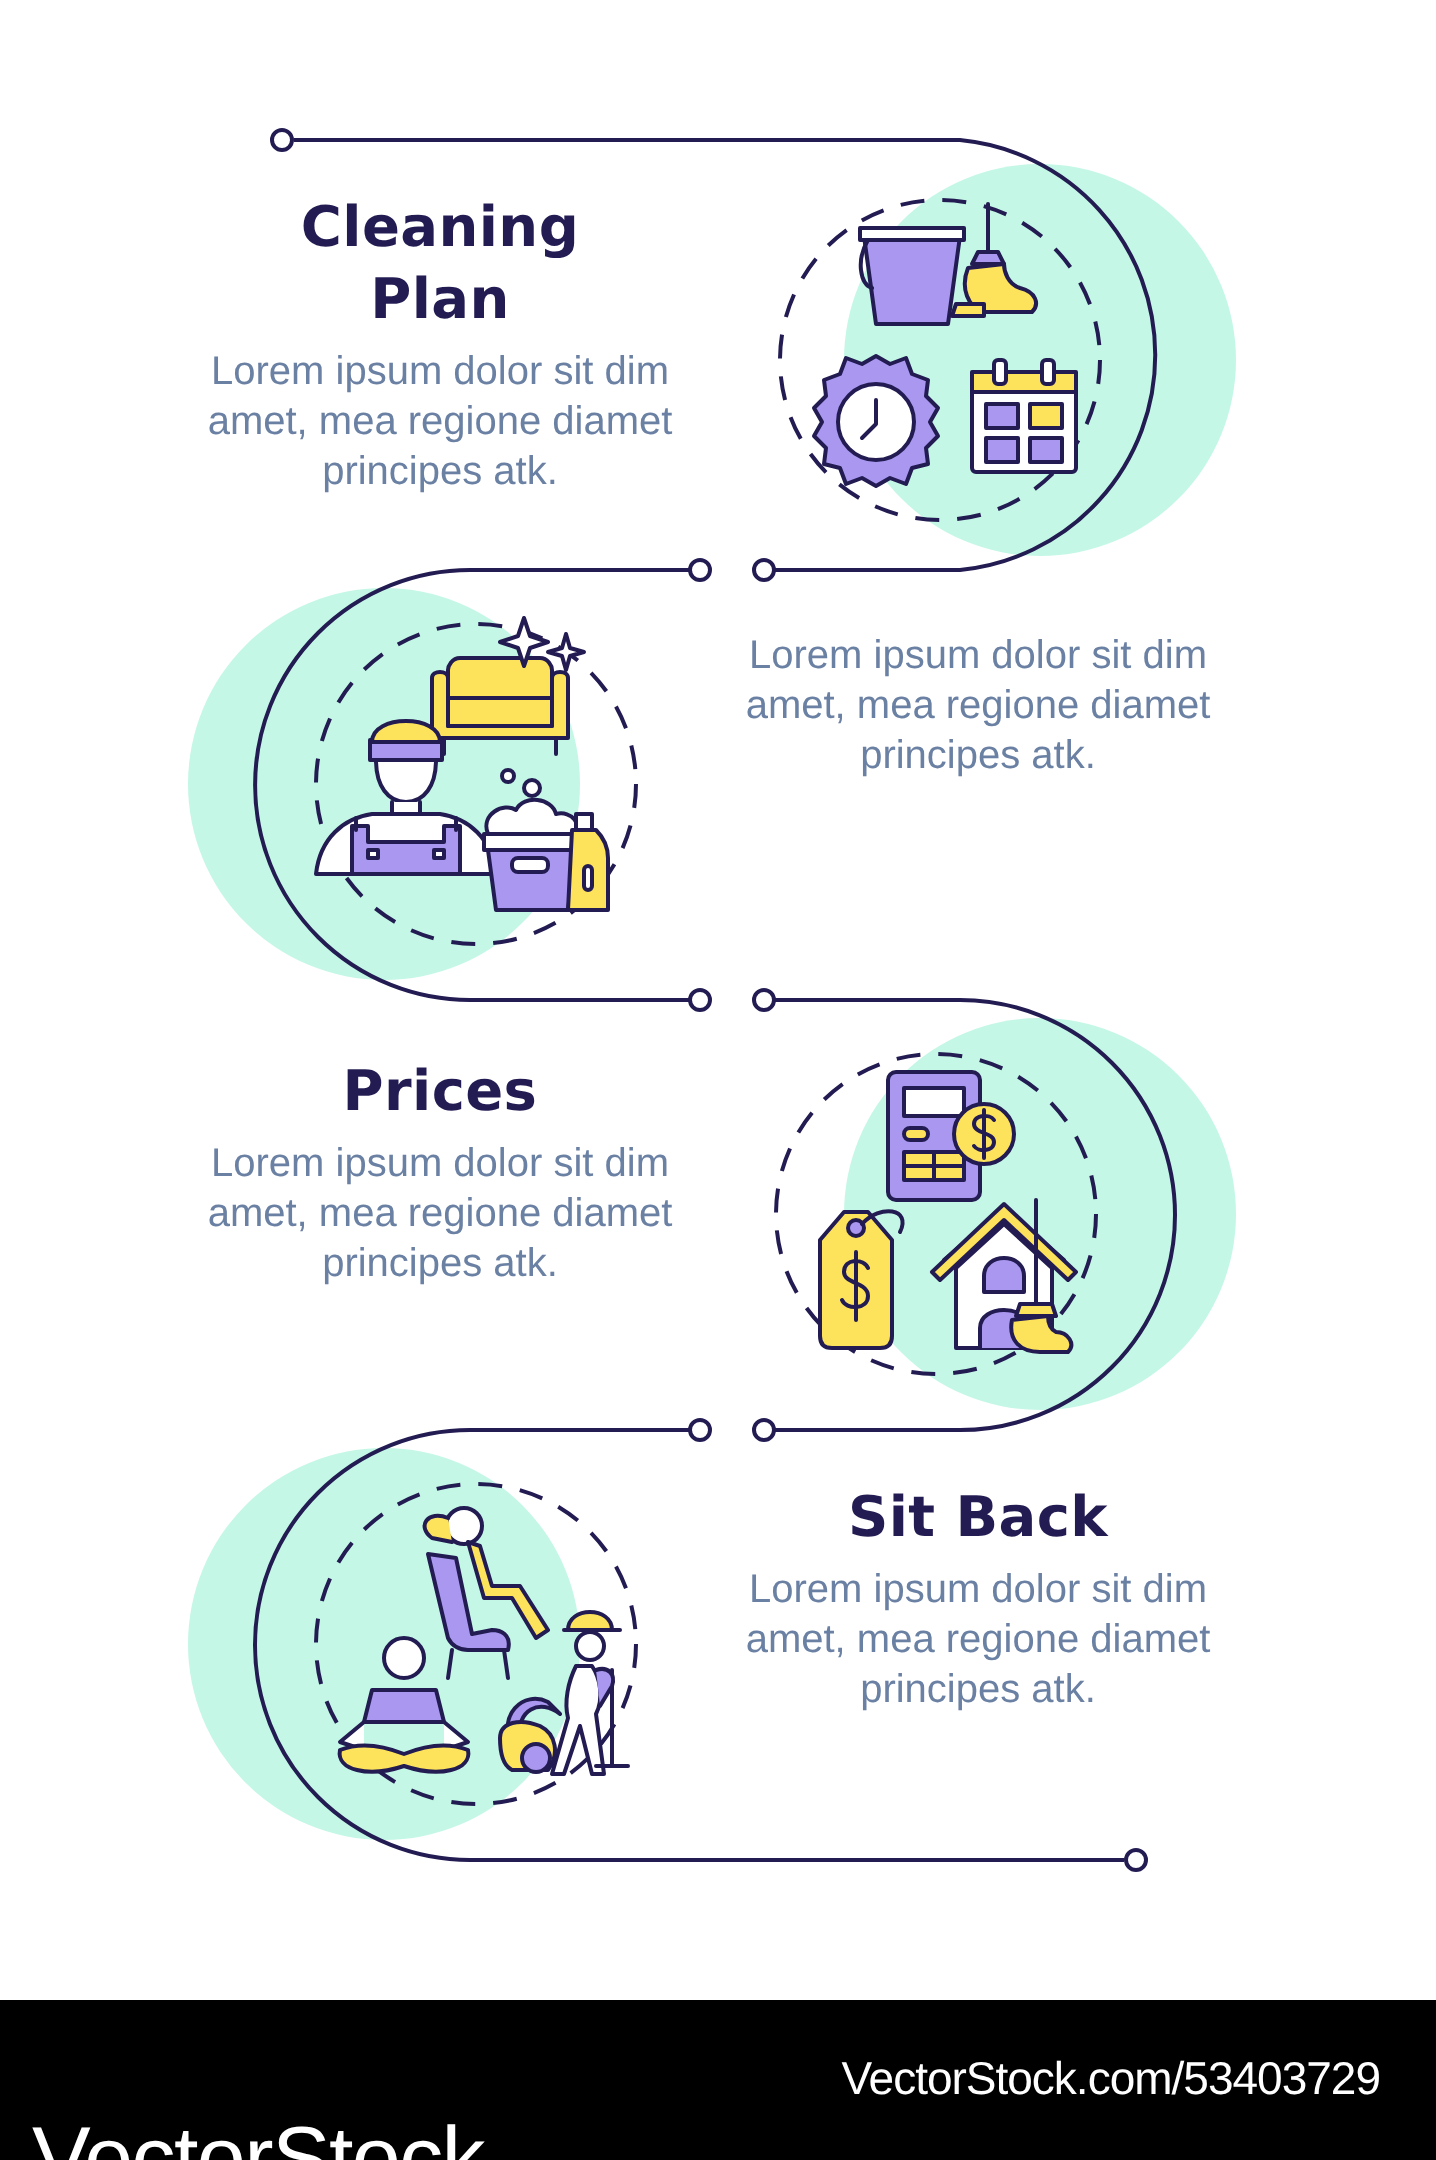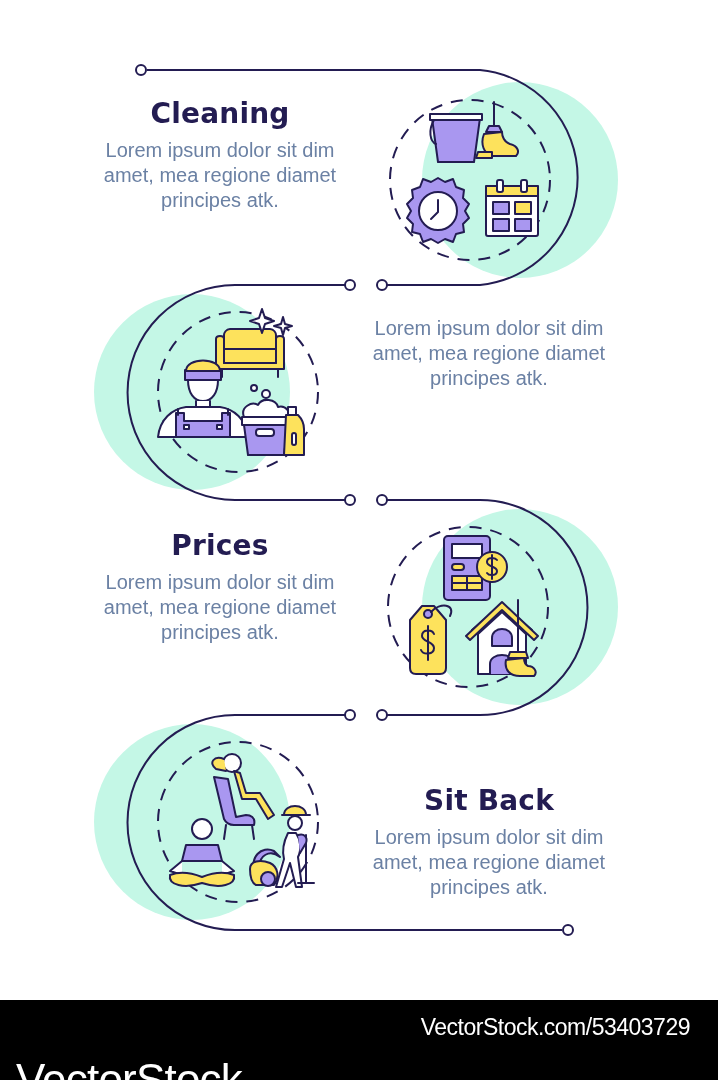--- a/index.html
+++ b/index.html
@@ -25,21 +25,21 @@
     .icon-cluster { position: absolute; }
     #footer {
       position: absolute; left: 0; top: 1000px; width: 718px; height: 80px;
       background: #000000; color: #ffffff;
     }
     #footer .brand {
       position: absolute; left: 16px; top: 18px;
       font-family: "Liberation Sans", sans-serif; font-size: 44px; letter-spacing: -0.8px; margin-top: 37px;
     }
     #footer .ref {
-      position: absolute; right: 28px; top: 14px;
+      position: absolute; right: 28px; top: 26px;
       font-family: "Liberation Sans", sans-serif; font-size: 23px; letter-spacing: -0.5px;
     }
   </style>
 </head>
 <body>
 
 <div id="canvas">
 
   <svg class="connectors" width="718" height="1000" viewBox="0 0 718 1000">
 
@@ -218,20 +218,21 @@
         <path d="M96 130 C88 112 102 100 114 106 L120 112 C110 104 98 110 100 124" fill="#a997f0"></path>
         <path d="M90 124 C90 116 100 114 110 118 C118 122 120 132 114 140 H96 C92 138 90 132 90 124 Z" fill="#fde25c"></path>
         <circle cx="108" cy="134" r="7" fill="#a997f0"></circle>
       </g>
     </g>
   </svg>
 
   <div class="step-text" style="left:75px;top:96px">
     <div class="step-title">
       <div>Cleaning</div>
+      <div>Plan</div>
     </div>
     <div class="step-desc">
       <div>Lorem ipsum dolor sit dim</div>
       <div>amet, mea regione diamet</div>
       <div>principes atk.</div>
     </div>
   </div>
 
   <div class="step-text" style="left:344px;top:310px">
     <div class="step-desc">
@@ -245,21 +246,21 @@
     <div class="step-title">
       <div>Prices</div>
     </div>
     <div class="step-desc">
       <div>Lorem ipsum dolor sit dim</div>
       <div>amet, mea regione diamet</div>
       <div>principes atk.</div>
     </div>
   </div>
 
-  <div class="step-text" style="left:344px;top:783px">
+  <div class="step-text" style="left:344px;top:741px">
     <div class="step-title">
       <div>Sit Back</div>
     </div>
     <div class="step-desc">
       <div>Lorem ipsum dolor sit dim</div>
       <div>amet, mea regione diamet</div>
       <div>principes atk.</div>
     </div>
   </div>
 </div>

